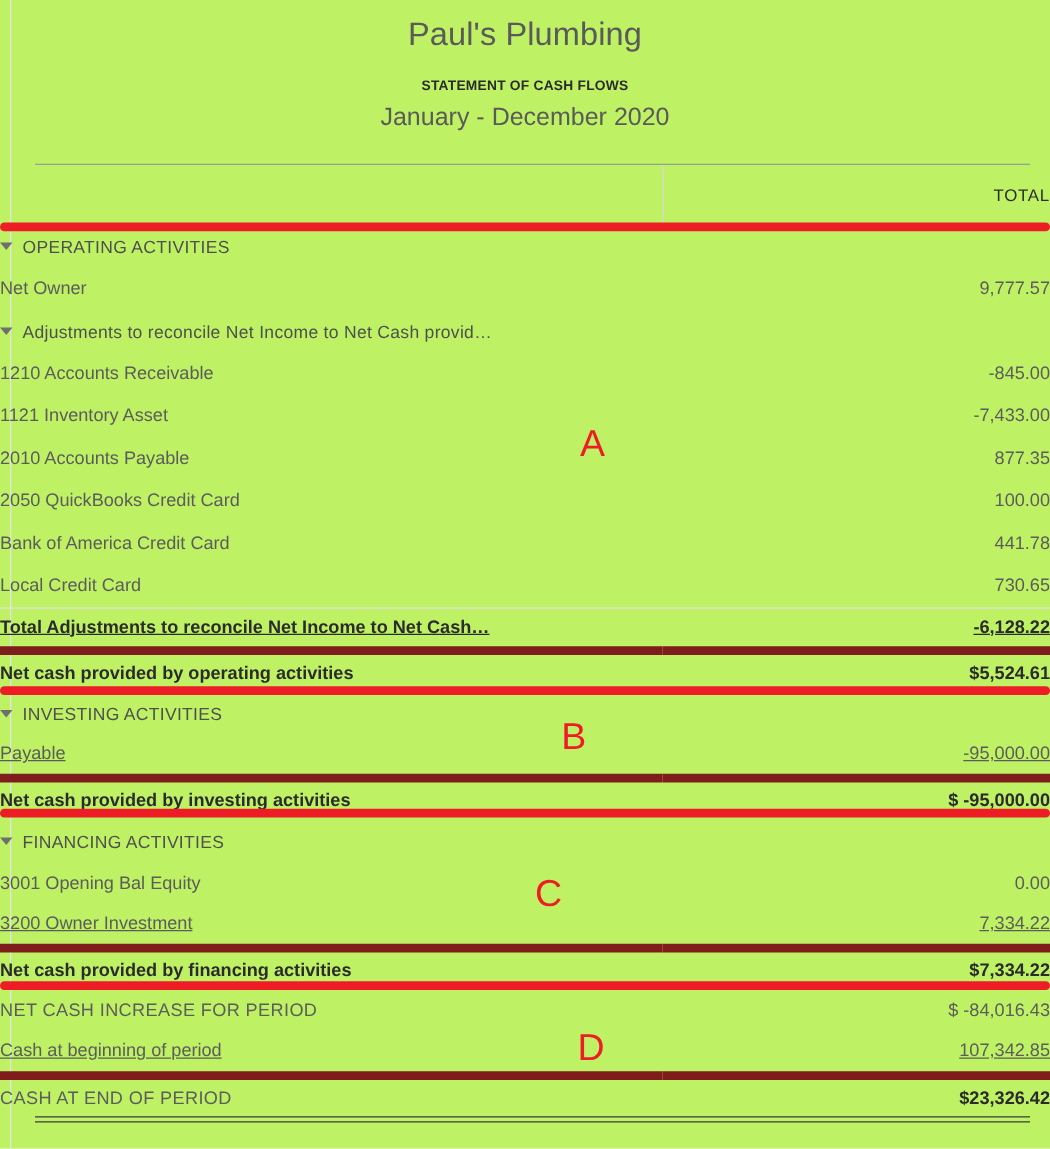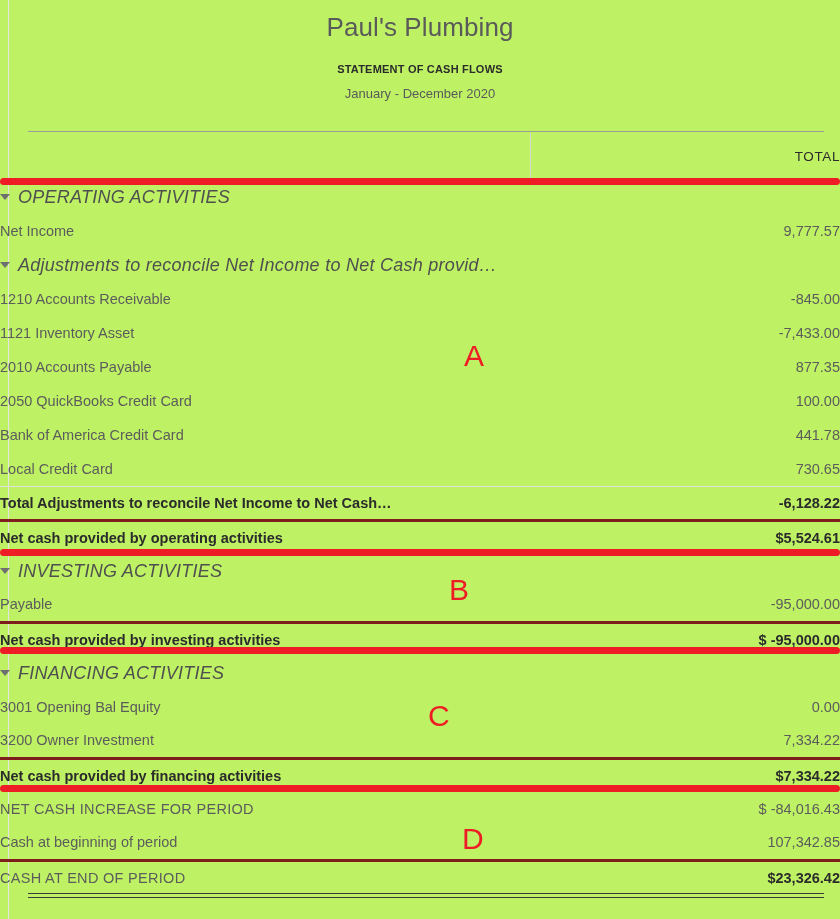--- a/index.html
+++ b/index.html
@@ -44,21 +44,21 @@
   }
   .report-title {
     font-size: 11px;
     font-weight: 700;
     color: #2b2b2b;
     letter-spacing: .2px;
     margin-top: 13px;
     line-height: 20px;
   }
   .report-period {
-    font-size: 13px;
+    font-size: 20px;
     font-weight: 400;
     color: #5a5a5a;
     margin-top: 5px;
     line-height: 20px;
   }
 
   
   .head-rule {
     position: absolute;
     left: 28px;
@@ -124,23 +124,22 @@
   .i1 { padding-left: 62px; }
   .i2 { padding-left: 76px; }
   .i3 { padding-left: 58px; }
   .i-tot1 { padding-left: 74px; }
   .i-net  { padding-left: 46px; }
   .i-sub  { padding-left: 50px; }
 
   
   .section .lbl {
     color: #4f4f4f;
-    font-size: 18px;
+    font-size: 14px;
     letter-spacing: .25px;
-    font-style: italic;
   }
 
   
   .caret {
     display: inline-block;
     width: 0; height: 0;
     border-left: 5px solid transparent;
     border-right: 5px solid transparent;
     border-top: 6px solid #6f6f6f;
     vertical-align: middle;
@@ -156,21 +155,22 @@
   .semi .lbl, .semi .val {
     font-weight: 700;
     color: #2b2b2b;
   }
 
   
   .sep-top td {
     border-top: 1px solid #e0e0e0;
   }
   .sep-bottom td {
-    border-bottom: 3px solid #7f1d1d;
+    border-bottom: 7px solid #7f1d1d;
+    text-decoration: underline;
   }
 
   
   .caps .lbl { color: #5c5c5c; letter-spacing: .3px; }
 
   
   .dbl-rule {
     position: absolute;
     left: 28px;
     right: 16px;
@@ -222,21 +222,21 @@
           <td class="hdr-blank"></td>
           <td class="hdr-total">TOTAL</td>
         </tr>
 
         <tr class="r section">
           <td class="lbl i0"><span class="caret"></span><span>OPERATING ACTIVITIES</span></td>
           <td class="val"></td>
         </tr>
 
         <tr class="r">
-          <td class="lbl i1">Net Income</td>
+          <td class="lbl i1">Net Owner</td>
           <td class="val">9,777.57</td>
         </tr>
 
         <tr class="r section">
           <td class="lbl i3"><span class="caret"></span><span>Adjustments to reconcile Net Income to Net Cash provid…</span></td>
           <td class="val"></td>
         </tr>
 
         <tr class="r">
           <td class="lbl i2">1210 Accounts Receivable</td>

